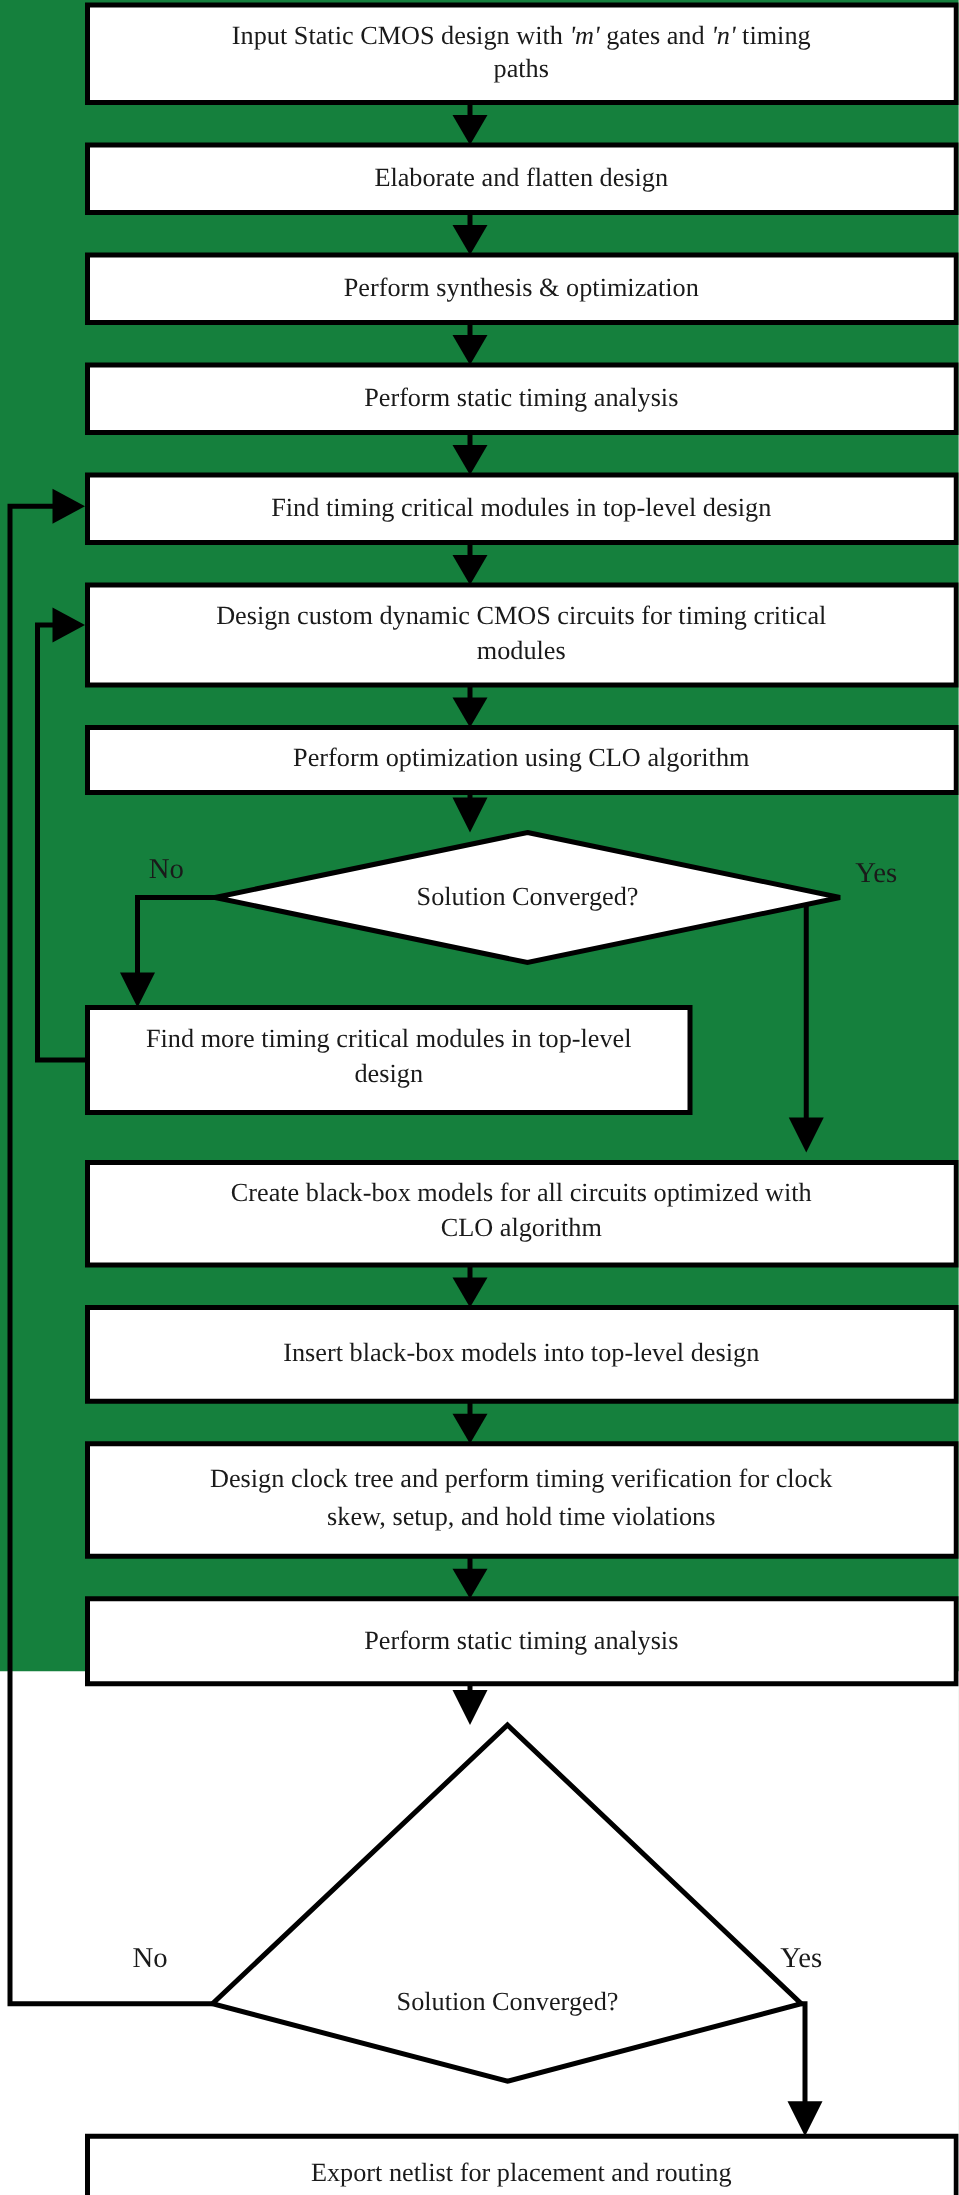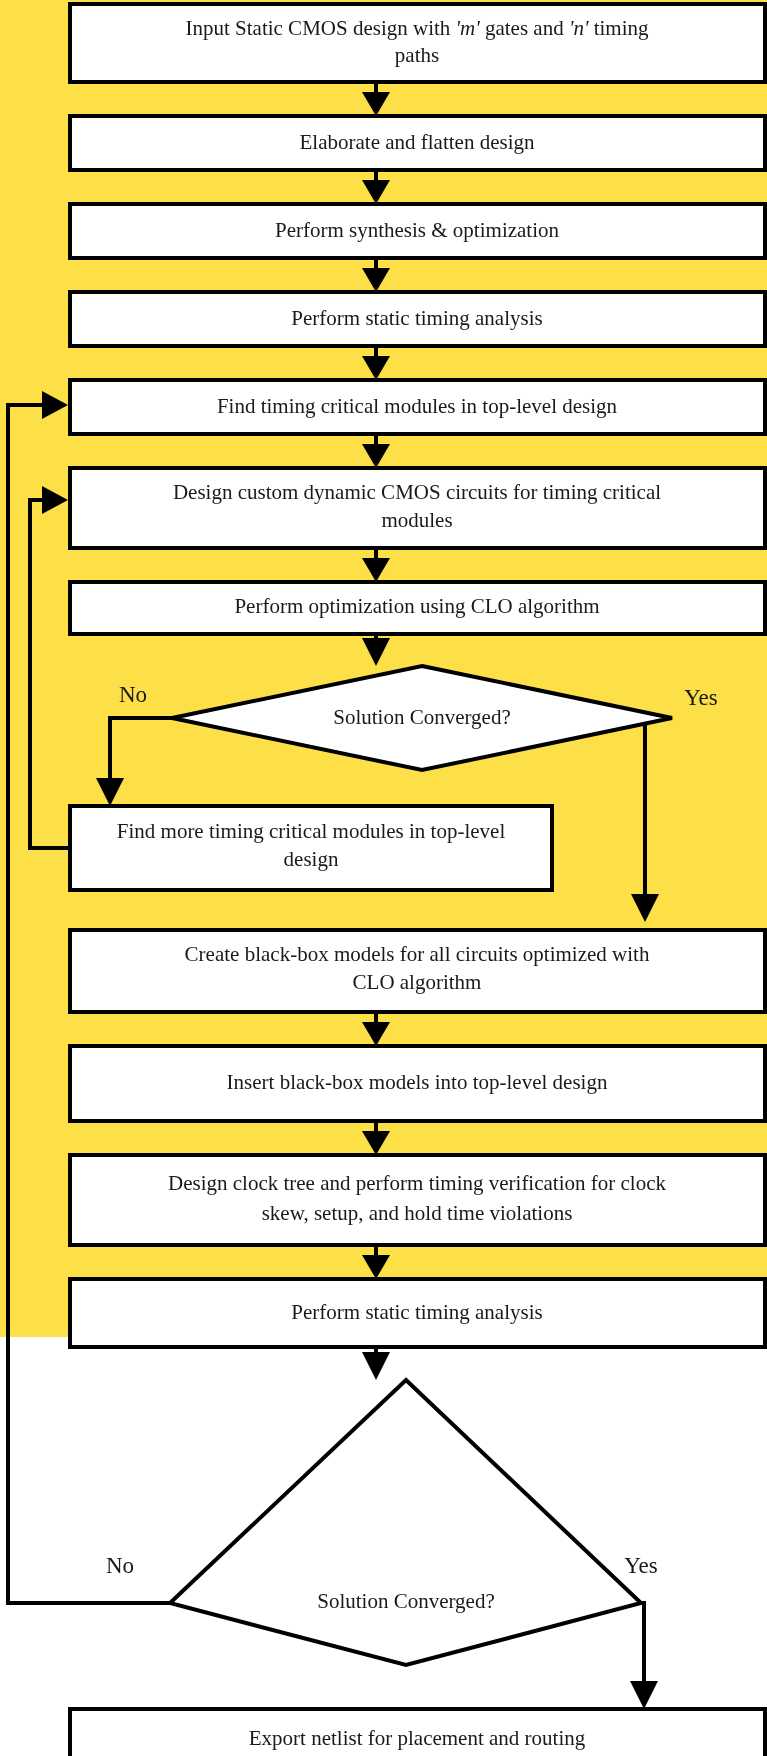--- a/index.html
+++ b/index.html
@@ -10,21 +10,21 @@
   body {
     width: 767px;
     height: 1756px;
     font-family: "Liberation Serif", "DejaVu Serif", serif;
     overflow: hidden;
   }
   #flowchart-root {
     position: relative;
     width: 767px;
     height: 1337px;
-    background: #fde047;
+    background: #15803d;
   }
   svg#flow-svg {
     display: block;
     width: 767px;
     height: 1756px;
   }
   .node-box {
     fill: #ffffff;
     stroke: #000000;
     stroke-width: 4;

